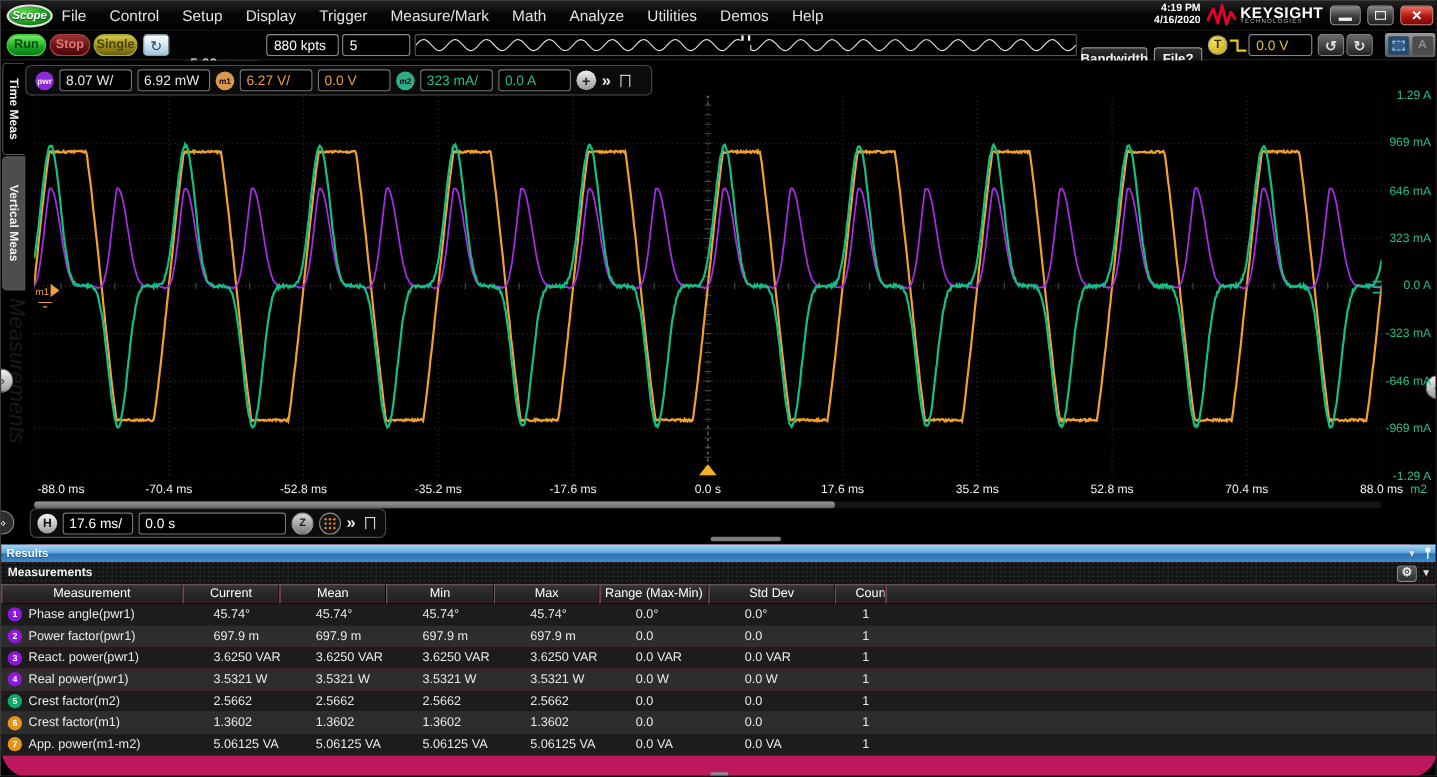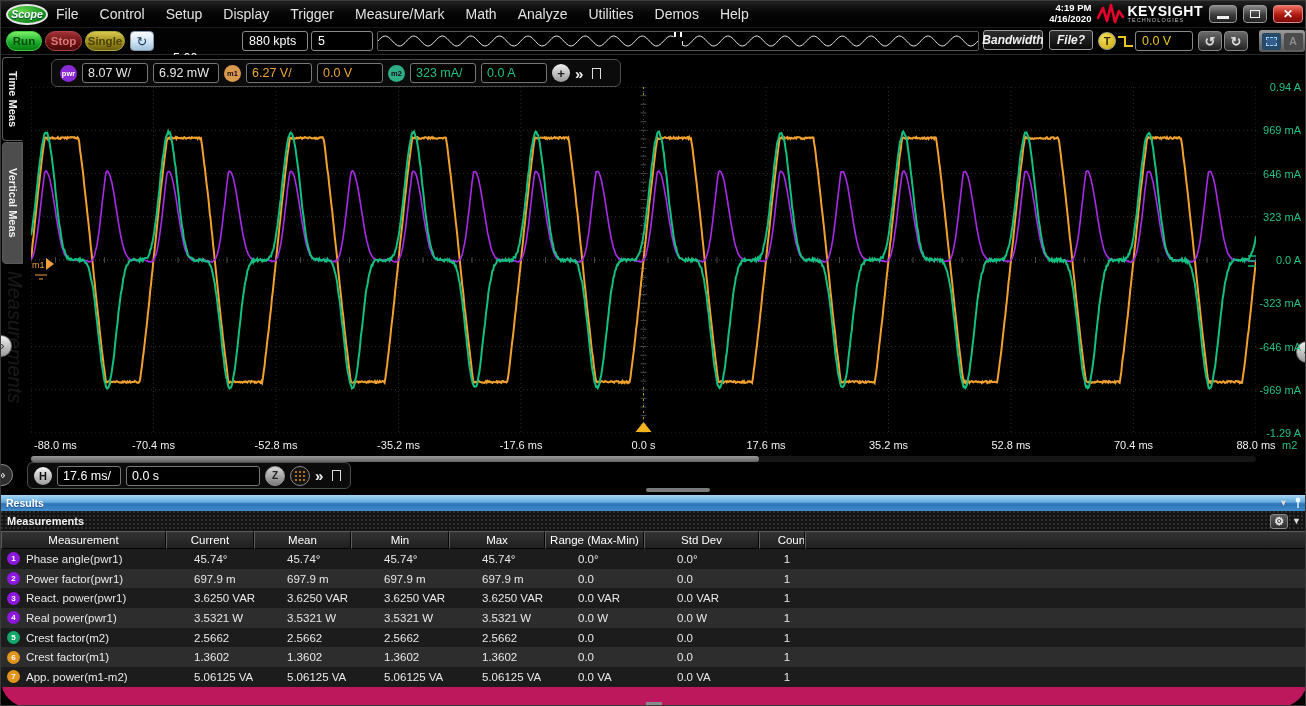--- a/index.html
+++ b/index.html
@@ -28,34 +28,34 @@
   
   .toolbar { left:0; top:27px; width:1306px; height:27px; background:#020202; border-bottom:1px solid #2a2a2a; }
   .pill { position:absolute; top:3px; height:20px; border-radius:10px; font-size:11.5px; font-weight:bold; display:flex; align-items:center; justify-content:center; }
   .pill.run { left:5px; width:36px; background:linear-gradient(#7af06a,#16a824 60%,#0a7a14); border:1px solid #4c4; color:#0a4a10; }
   .pill.stop { left:44px; width:37px; background:linear-gradient(#a03236,#6a1012 60%,#4a0a0a); border:1px solid #a44; color:#d87a78; }
   .pill.single { left:84px; width:40px; background:linear-gradient(#d8c84e,#9a8a18 60%,#6a5e0e); border:1px solid #aa4; color:#4a420a; }
   .loopbtn { position:absolute; left:129px; top:3px; width:24px; height:20px; border-radius:4px; background:linear-gradient(#fdfdfd,#cfe3f2 55%,#9fc3dd); border:1px solid #89a; color:#1a3d5c; font-size:13px; display:flex; align-items:center; justify-content:center; }
   .field { position:absolute; top:3px; height:20px; background:#000; border:1px solid #8a8a8a; border-radius:3px; font-size:12.5px; color:#fff; display:flex; align-items:center; padding-left:6px; }
   .f-rate { left:165px; width:70px;margin-top:24px; } .f-depth { left:241px; width:66px; } .f-count { left:310px; width:62px; }
   .preview { position:absolute; left:376px; top:3px; width:602px; height:20px; background:#000; border:1px solid #555; border-radius:2px; }
-  .btn { position:absolute; top:2px; height:20px; background:linear-gradient(#2e2e2e,#0a0a0a); border:1px solid #999; border-radius:3px; color:#f2f2f2; font-size:12px; font-weight:bold; display:flex; align-items:center; justify-content:center;font-style:italic; }
+  .btn { position:absolute; top:15px; height:20px; background:linear-gradient(#2e2e2e,#0a0a0a); border:1px solid #999; border-radius:3px; color:#f2f2f2; font-size:12px; font-weight:bold; display:flex; align-items:center; justify-content:center; }
   .b-bw { left:982px; width:60px; } .b-auto { left:1048px; width:44px; }
   .tbadge { position:absolute; left:1097px; top:4px; width:18px; height:18px; border-radius:50%; background:radial-gradient(circle at 35% 30%, #f5e05a, #c8a410); border:1px solid #aa8; color:#3a3000; font-size:11px; font-weight:bold; display:flex; align-items:center; justify-content:center; }
   .f-tlevel { left:1134px; width:58px; color:#e8c520; }
   .roundbtn { position:absolute; top:3px; width:24px; height:20px; border-radius:4px; background:linear-gradient(#6a6a6a,#222); border:1px solid #888; color:#ddd; font-size:13px; font-weight:bold; display:flex; align-items:center; justify-content:center; }
   .b-undo { left:1197px; } .b-redo { left:1223px; }
   .corner-tools { position:absolute; left:1258px; top:2px; width:46px; height:22px; border-radius:3px; background:linear-gradient(#9a9a9a,#5a5a5a); display:flex; align-items:center; justify-content:center; gap:3px; }
   .ct-icon { width:19px; height:17px; border-radius:2px; display:flex; align-items:center; justify-content:center; }
   .ct-icon.sel { background:#274a66; } .ct-icon.txt { background:#4c4c4c; color:#8a8a8a; font-size:11px; font-weight:bold; }
   .sel-rect { width:11px; height:9px; border:1px dashed #9cd2ff; background:rgba(90,160,255,.25); }
 
   
   .scope-region { left:0; top:54px; width:1306px; height:440px; background:#000; }
-  .chanbar { position:absolute; left:22px; top:4px; width:570px; height:28px; background:#0b0b0b; border:1px solid #4c4c4c; border-radius:6px; display:flex; align-items:center; gap:5px; padding:0 8px;margin-left:28px; }
+  .chanbar { position:absolute; left:22px; top:4px; width:570px; height:28px; background:#0b0b0b; border:1px solid #4c4c4c; border-radius:6px; display:flex; align-items:center; gap:5px; padding:0 8px; }
   .chip { width:17px; height:17px; border-radius:50%; font-size:7.5px; font-weight:bold; color:#14051e; display:flex; align-items:center; justify-content:center; flex:none; }
   .cfield { height:20px; width:66px; background:#000; border:1px solid #777; border-radius:3px; font-size:12.5px; display:flex; align-items:center; padding-left:5px; white-space:nowrap; overflow:hidden; }
   .addbtn { width:18px; height:18px; border-radius:50%; background:linear-gradient(#eee,#999); color:#222; font-size:13px; font-weight:bold; display:flex; align-items:center; justify-content:center; flex:none; }
   .chev { color:#f0f0f0; font-size:15px; font-weight:bold; line-height:1; }
   .popout { width:9px; height:11px; border:1.5px solid #ddd; border-bottom:none; margin-left:4px; }
 
   .vtab { position:absolute; left:1px; width:21px; writing-mode:vertical-rl; text-align:center; font-size:11px; font-weight:bold; color:#f0f0f0; border:1px solid #5a5a5a; border-radius:4px 0 0 4px; display:flex; align-items:center; justify-content:center; }
   .vtab.t1 { top:2px; height:84px; background:#000; border-right:1px solid #000; }
   .vtab.t2 { top:87px; height:122px; background:#4d4d4d; }
   .watermark { position:absolute; left:2px; top:216px; height:240px; writing-mode:vertical-rl; font-style:italic; font-size:20px; color:rgba(225,225,225,0.11); white-space:nowrap; }
@@ -332,21 +332,21 @@
         <polygon points="604.5,345 620.5,345 612.5,335" fill="#f2b41e"></polygon>
         <text x="1" y="181" fill="#f0a03c" font-size="9" font-family="Liberation Sans, sans-serif">m1</text>
         <polygon points="15,171 15,183 23,177" fill="#f0a03c"></polygon>
         <path d="M4 188 h12 M8 192 h4" stroke="#f0a03c" stroke-width="1" fill="none"></path>
         <line x1="1217" y1="169" x2="1225" y2="169" stroke="#17b87c" stroke-width="1.5"></line>
         <line x1="1217" y1="174" x2="1225" y2="174" stroke="#17b87c" stroke-width="1.5"></line>
         <line x1="1217" y1="179" x2="1225" y2="179" stroke="#17b87c" stroke-width="1.5"></line>
       </svg>
 
     <div class="ylabels" id="ylabels">
-        <div class="ylabel" style="top: 0px;">0.94 A</div>
+        <div class="ylabel" style="top: 0px;">1.29 A</div>
         <div class="ylabel" style="top: 43.25px;">969 mA</div>
         <div class="ylabel" style="top: 86.5px;">646 mA</div>
         <div class="ylabel" style="top: 129.75px;">323 mA</div>
         <div class="ylabel" style="top: 173px;">0.0 A</div>
         <div class="ylabel" style="top: 216.25px;">-323 mA</div>
         <div class="ylabel" style="top: 259.5px;">-646 mA</div>
         <div class="ylabel" style="top: 302.75px;">-969 mA</div>
         <div class="ylabel" style="top: 346px;">-1.29 A</div>
       </div>
     <div class="y-corner">m2</div>

